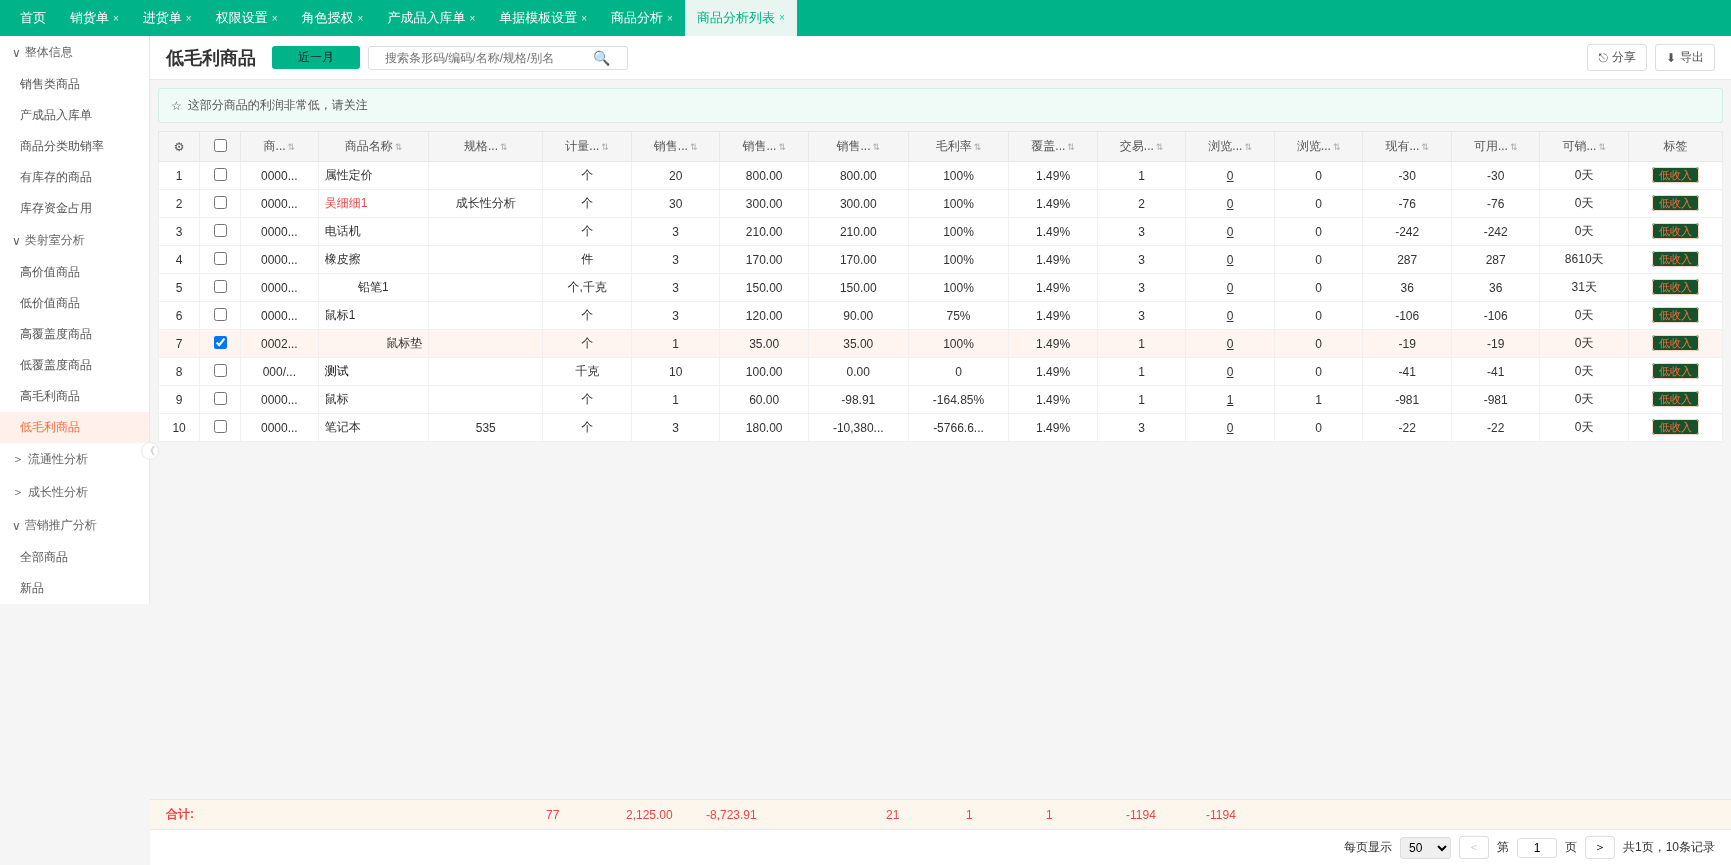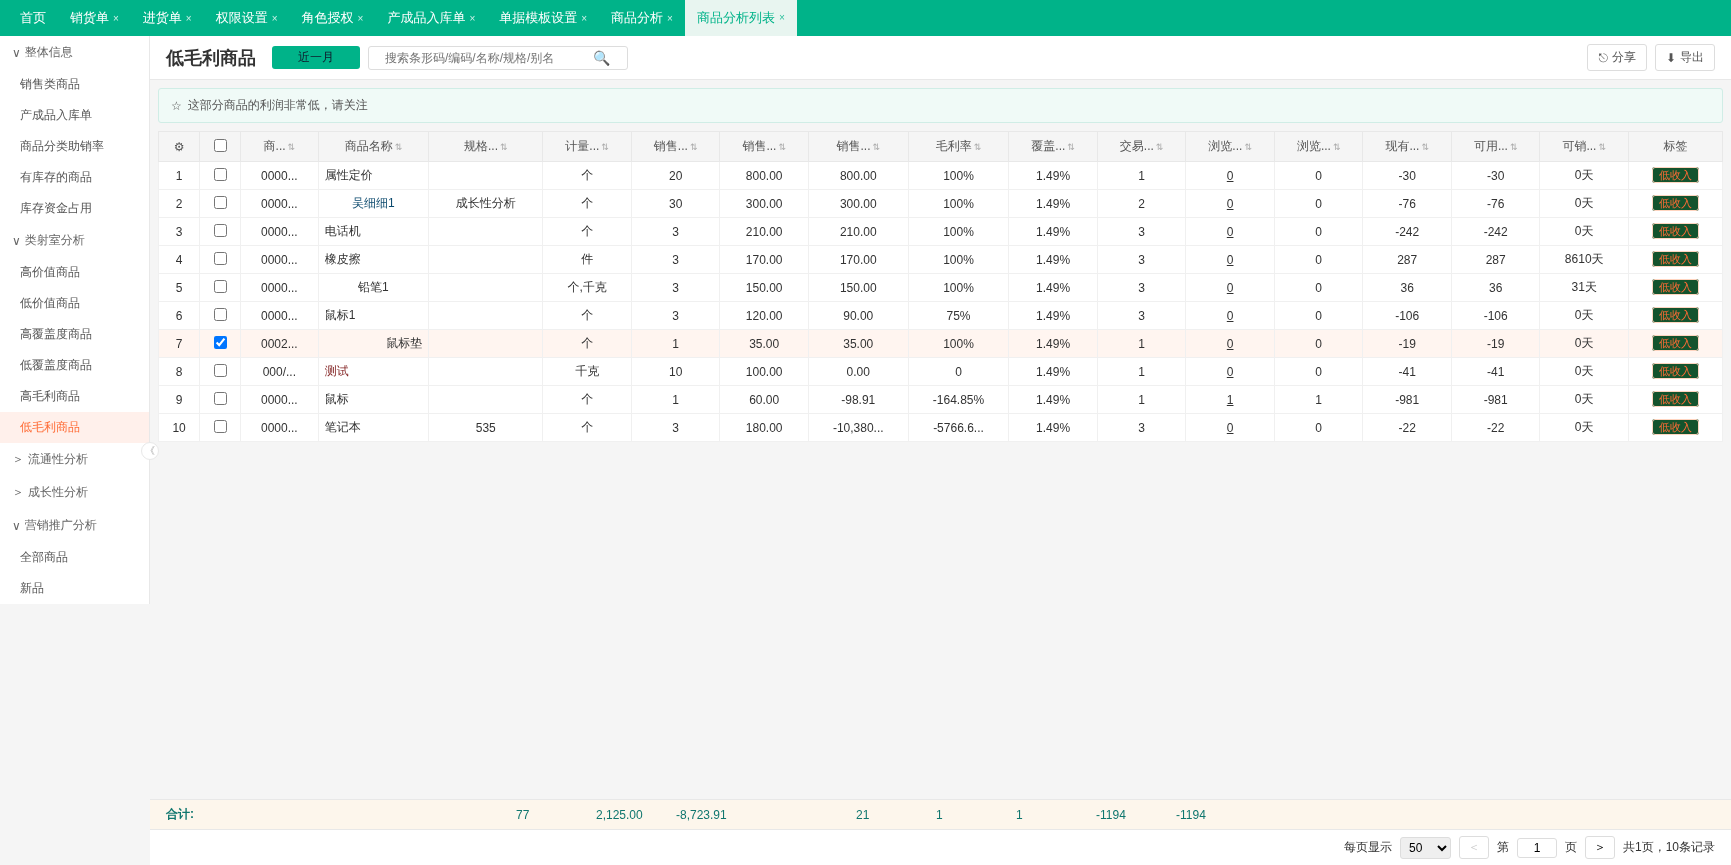--- a/index.html
+++ b/index.html
@@ -189,21 +189,22 @@
     .underline-link { text-decoration: underline; color: #333; cursor: pointer; }
 
     
     .table-footer {
       background: #fdf6ec;
       border-top: 1px solid #e8e8e8;
       padding: 6px 16px;
       display: flex;
       align-items: center;
       font-size: 12px;
-      color: #0f766e;
+      color: #ef4444;
+      gap: 30px;
     }
     .table-footer .total-label { font-weight: bold; margin-right: 16px; }
     .footer-values {
       display: flex;
       gap: 0;
       flex: 1;
     }
     .footer-cell {
       text-align: left;
       min-width: 80px;
@@ -524,21 +525,21 @@
     <td>0</td>
     <td class="text-red">-30</td>
     <td class="text-red">-30</td>
     <td class="text-orange">0天</td>
     <td><span class="tag-badge">低收入</span></td>
   </tr>
             <tr>
     <td>2</td>
     <td><input type="checkbox" style=""></td>
     <td>0000...</td>
-    <td style="text-align:center; cursor:pointer; color:#0c4a6e;">吴细细1</td>
+    <td style="text-align:left; cursor:pointer; color:#ef4444;">吴细细1</td>
     <td>成长性分析</td>
     <td>个</td>
     <td>30</td>
     <td>300.00</td>
     <td class="">300.00</td>
     <td class="">100%</td>
     <td>1.49%</td>
     <td>2</td>
     <td><span class="underline-link">0</span></td>
     <td>0</td>
@@ -644,21 +645,21 @@
     <td>0</td>
     <td class="text-red">-19</td>
     <td class="text-red">-19</td>
     <td class="text-orange">0天</td>
     <td><span class="tag-badge">低收入</span></td>
   </tr>
             <tr>
     <td>8</td>
     <td><input type="checkbox" style=""></td>
     <td>000/...</td>
-    <td style="text-align:left; cursor:pointer; color:#7f1d1d;margin-left:36px;">测试</td>
+    <td style="text-align:left; cursor:pointer; color:#000000;margin-left:36px;">测试</td>
     <td></td>
     <td>千克</td>
     <td>10</td>
     <td>100.00</td>
     <td class="">0.00</td>
     <td class="">0</td>
     <td>1.49%</td>
     <td>1</td>
     <td><span class="underline-link">0</span></td>
     <td>0</td>

